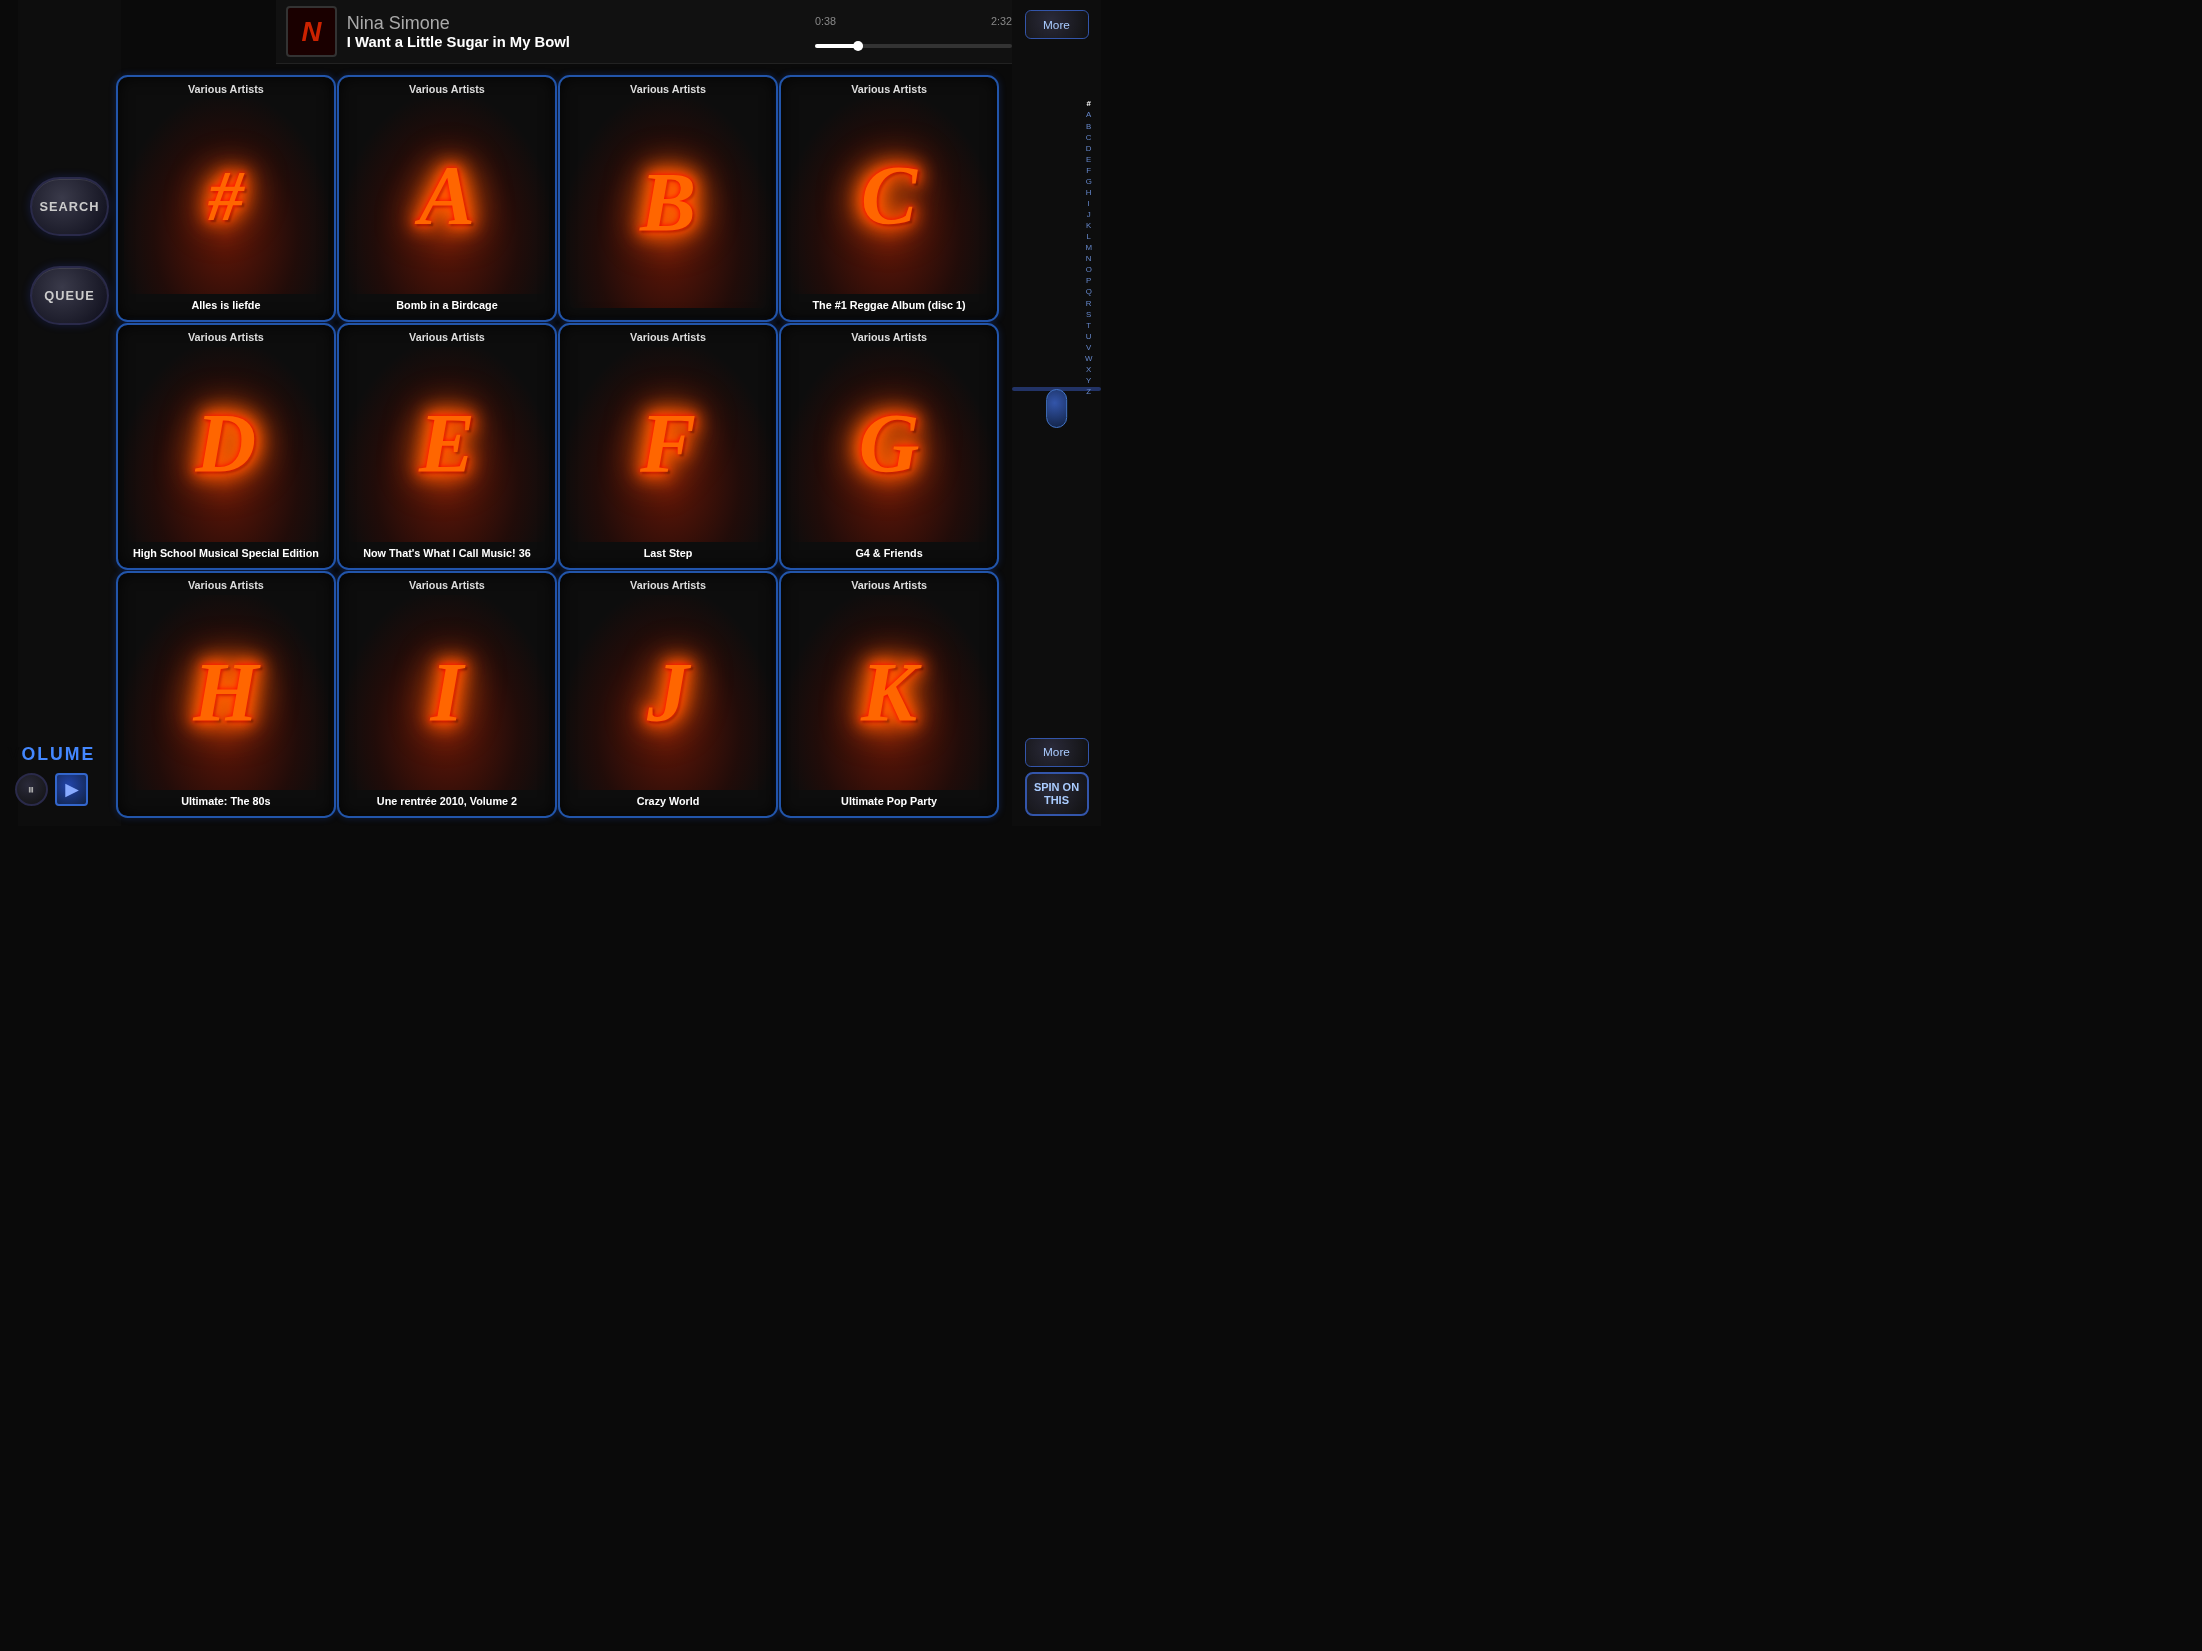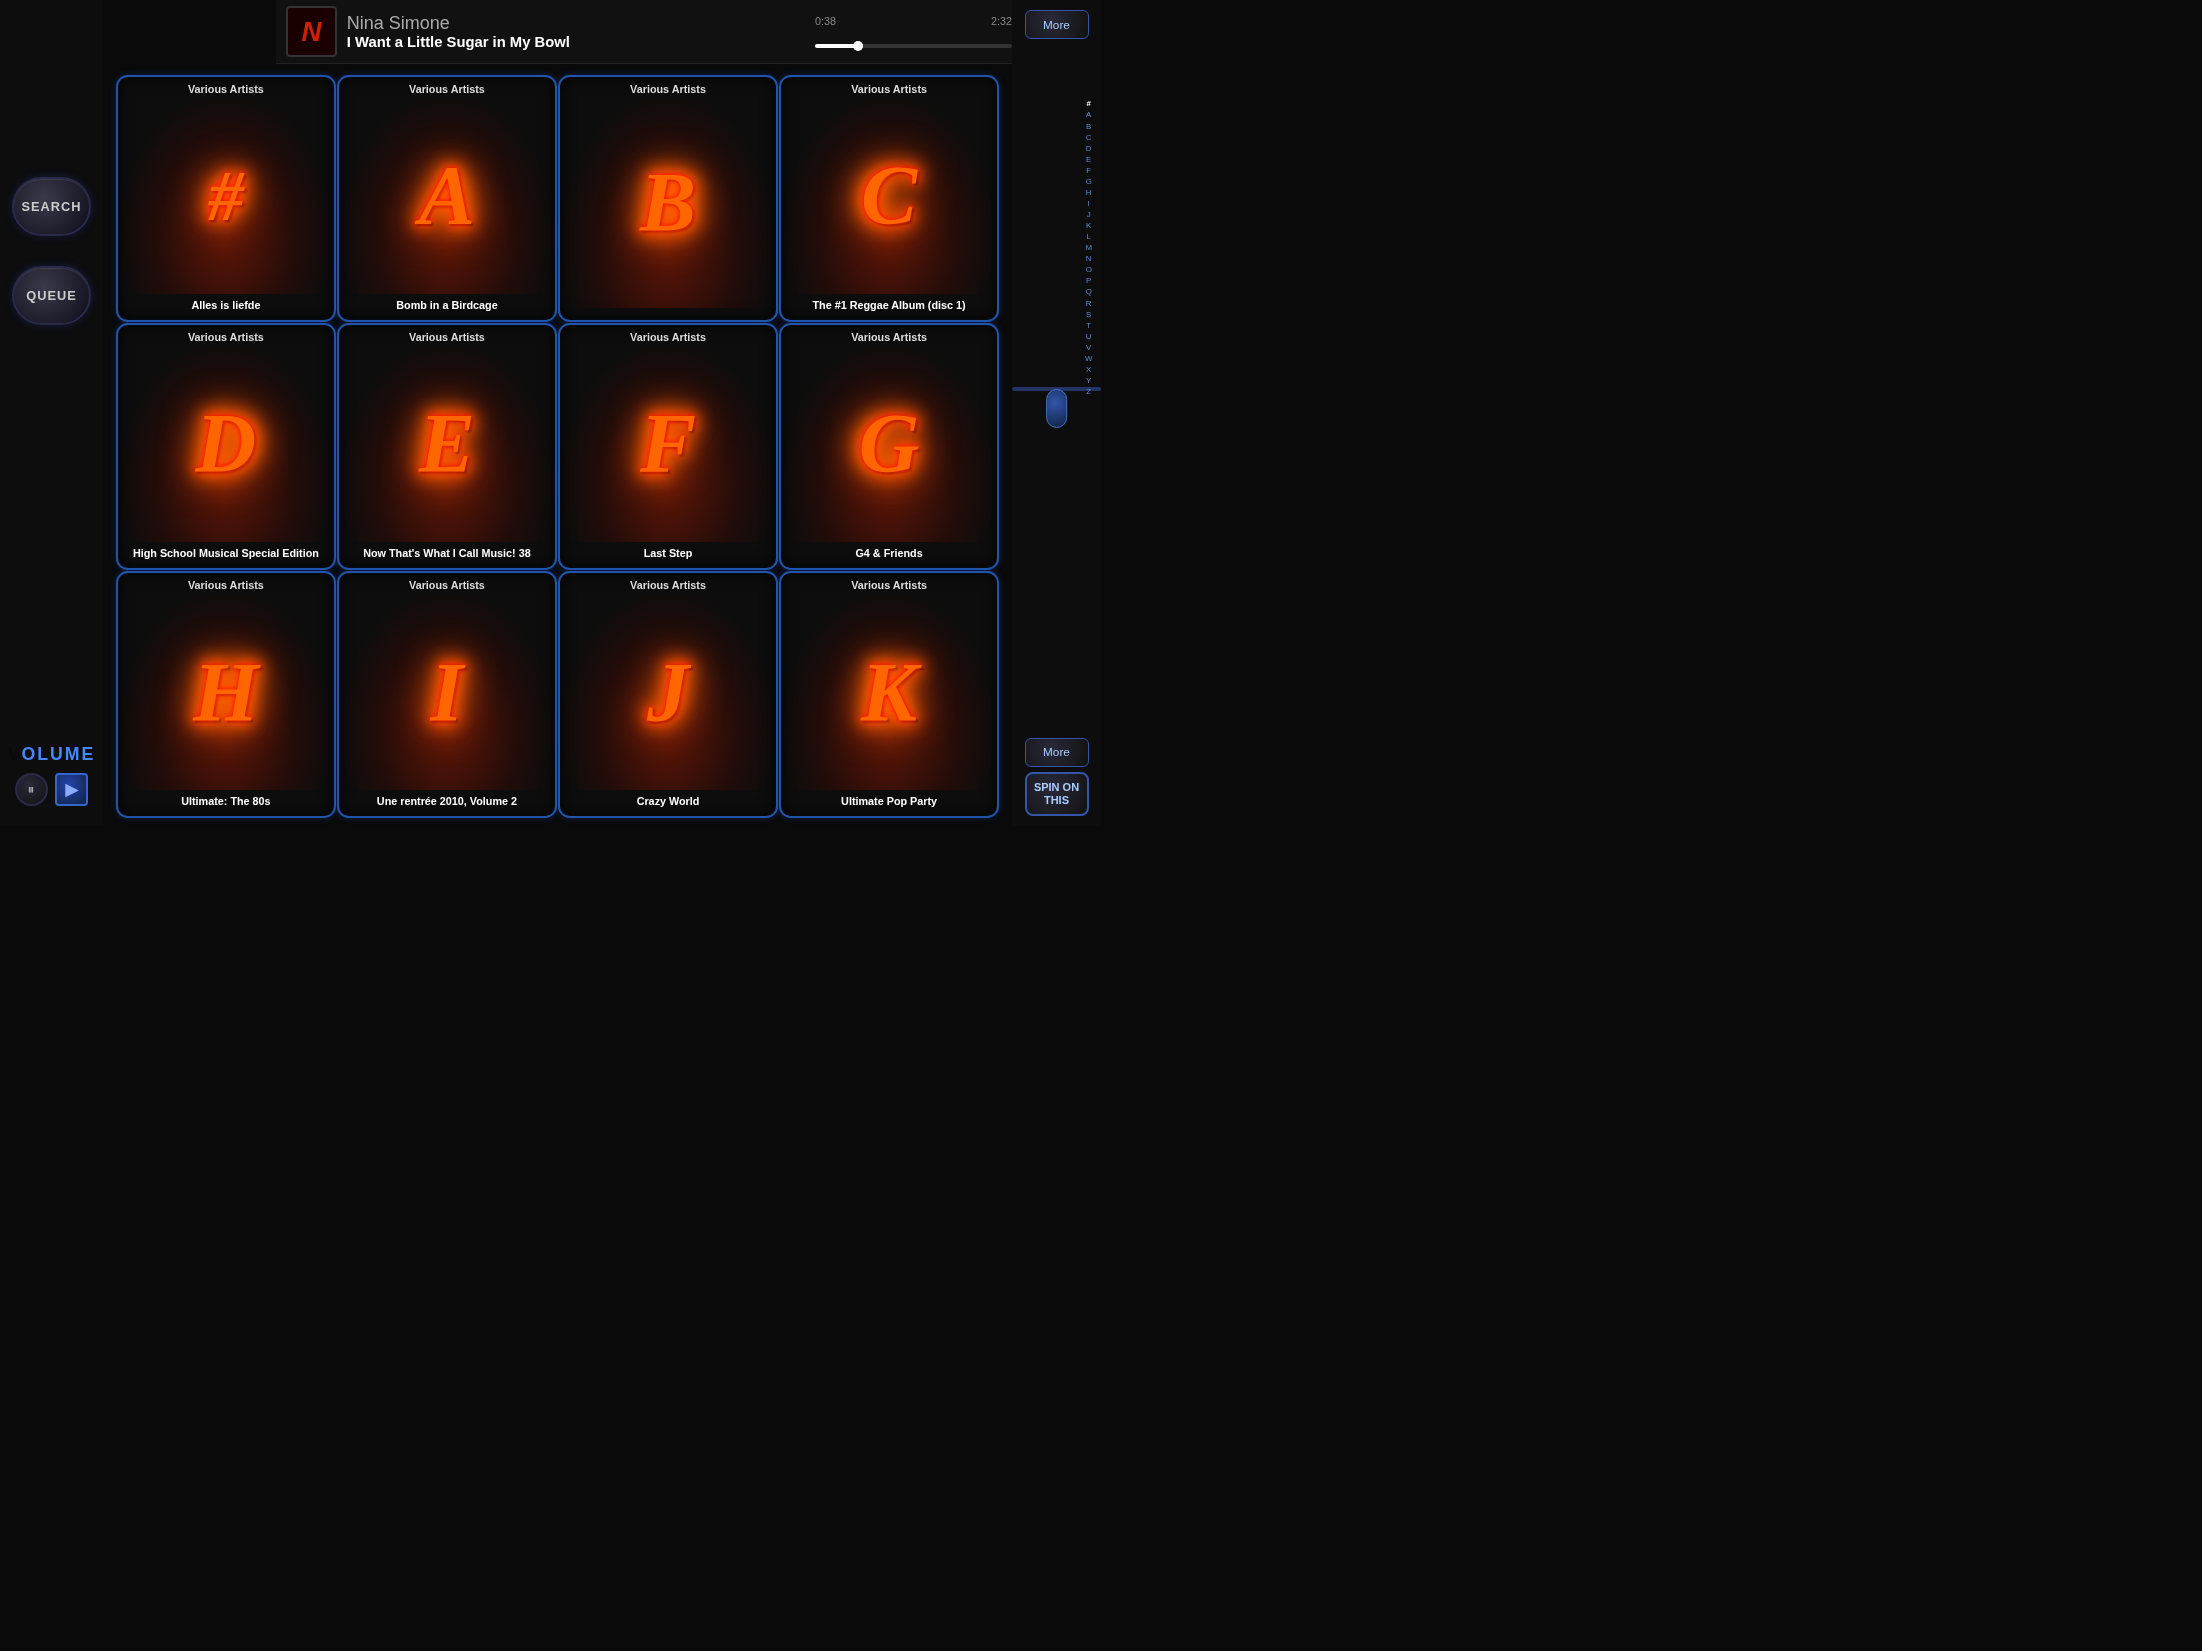--- a/index.html
+++ b/index.html
@@ -83,21 +83,21 @@
       border-radius: 50%;
       position: absolute;
       top: -3px;
       left: 22%;
       transform: translateX(-50%);
     }
 
     
     .left-sidebar {
       position: absolute;
-      left: 0;
+      left: 18px;
       top: 0;
       width: 103px;
       height: 100%;
       background: #0d0d0d;
       display: flex;
       flex-direction: column;
       align-items: center;
       padding-top: 177px;
       gap: 29.6px;
     }
@@ -417,21 +417,21 @@
       <div class="flame-letter" style="font-size:84px">D</div>
     </div>
     <div class="album-title">High School Musical Special Edition</div>
   </div>
     <div class="album-card">
     <div class="album-artist">Various Artists</div>
     <div class="album-letter-container">
       <div class="flame-bg"></div>
       <div class="flame-letter" style="font-size:84px">E</div>
     </div>
-    <div class="album-title">Now That's What I Call Music! 38</div>
+    <div class="album-title">Now That's What I Call Music! 36</div>
   </div>
     <div class="album-card">
     <div class="album-artist">Various Artists</div>
     <div class="album-letter-container">
       <div class="flame-bg"></div>
       <div class="flame-letter" style="font-size:84px">F</div>
     </div>
     <div class="album-title">Last Step</div>
   </div>
     <div class="album-card">

